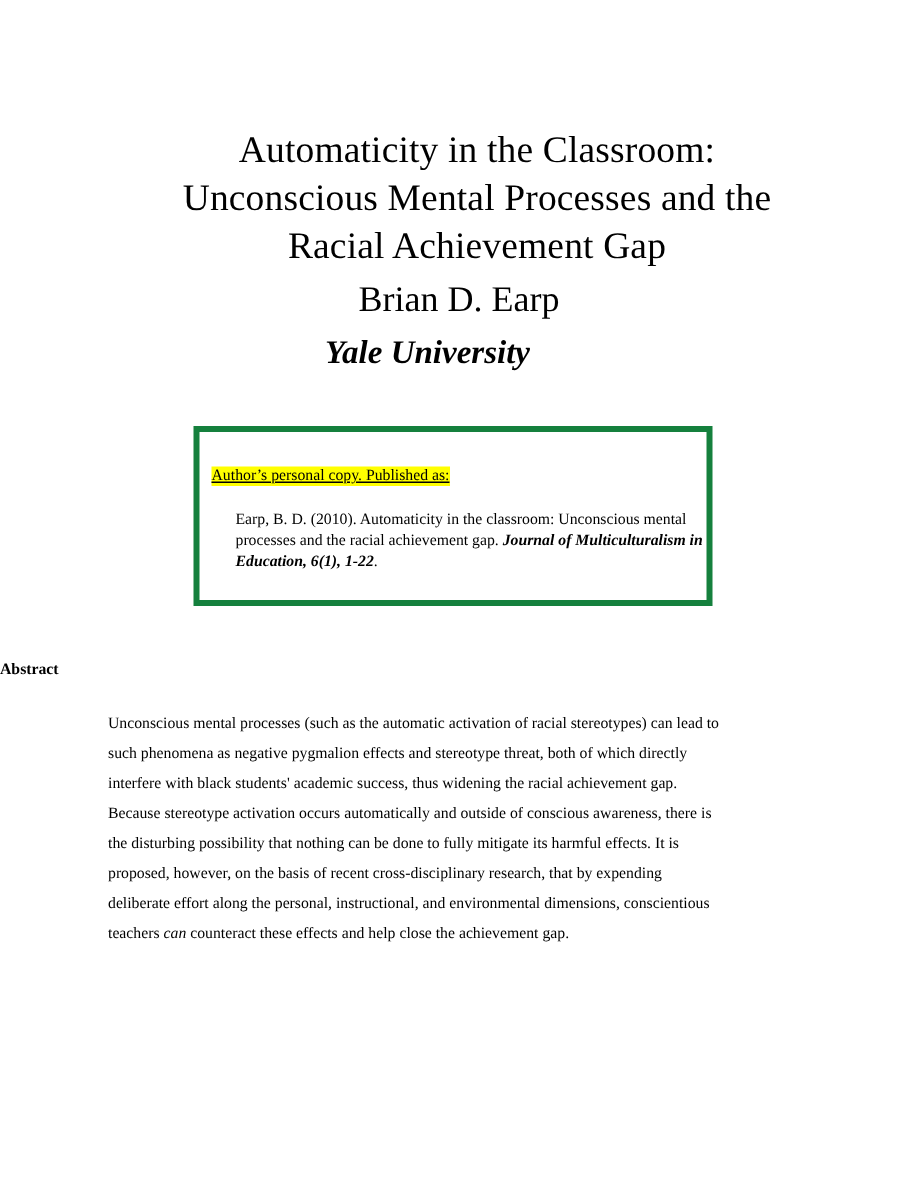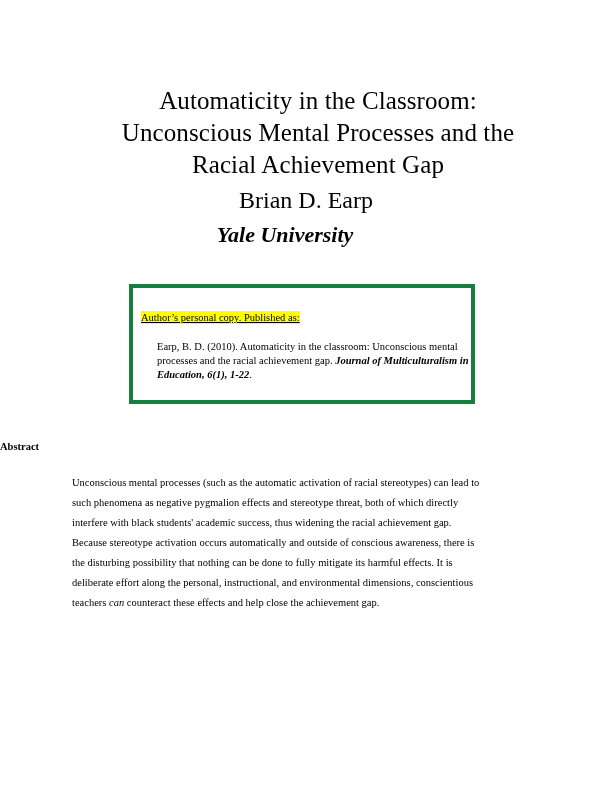--- a/index.html
+++ b/index.html
@@ -112,15 +112,16 @@
 </div>
 
 <div class="abstract-heading">Abstract</div>
 
 <div class="abstract-body">
   <div class="line">Unconscious mental processes (such as the automatic activation of racial stereotypes) can lead to</div>
   <div class="line">such phenomena as negative pygmalion effects and stereotype threat, both of which directly</div>
   <div class="line">interfere with black students' academic success, thus widening the racial achievement gap.</div>
   <div class="line">Because stereotype activation occurs automatically and outside of conscious awareness, there is</div>
   <div class="line">the disturbing possibility that nothing can be done to fully mitigate its harmful effects. It is</div>
+  <div class="line">proposed, however, on the basis of recent cross-disciplinary research, that by expending</div>
   <div class="line">deliberate effort along the personal, instructional, and environmental dimensions, conscientious</div>
   <div class="line"><span>teachers </span><i>can</i><span> counteract these effects and help close the achievement gap.</span></div>
 </div>
 
 </body></html>

